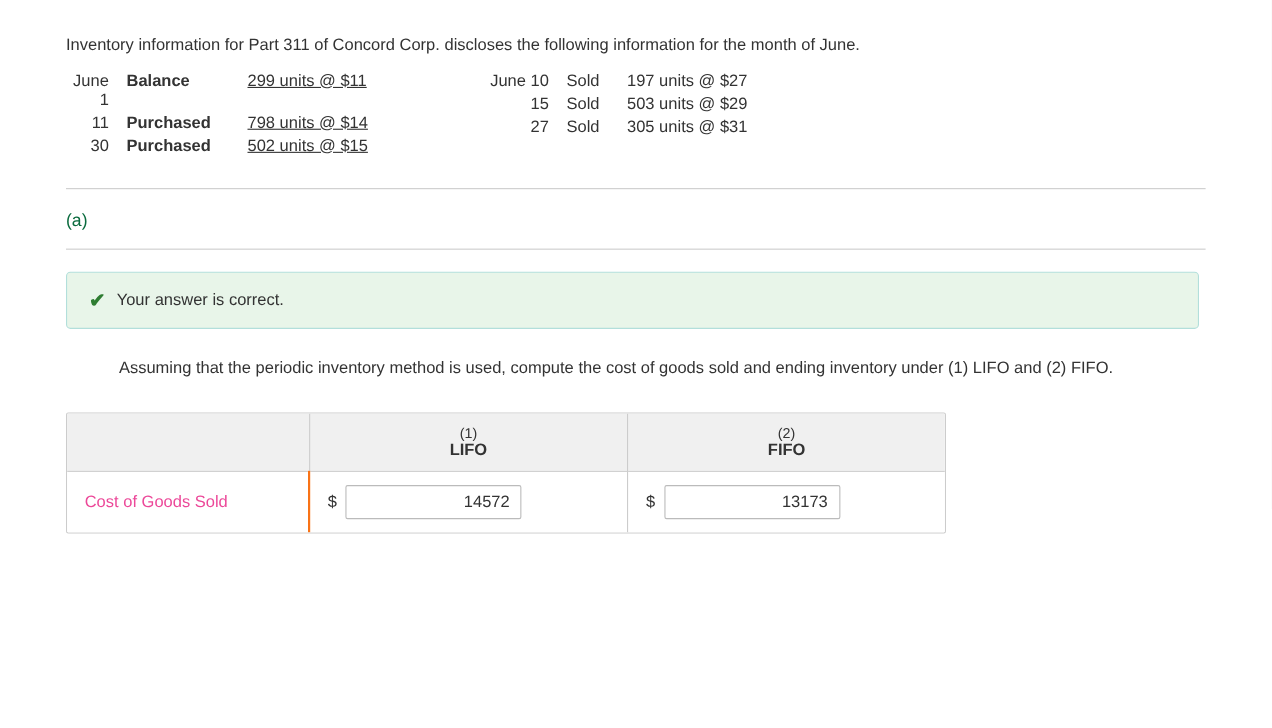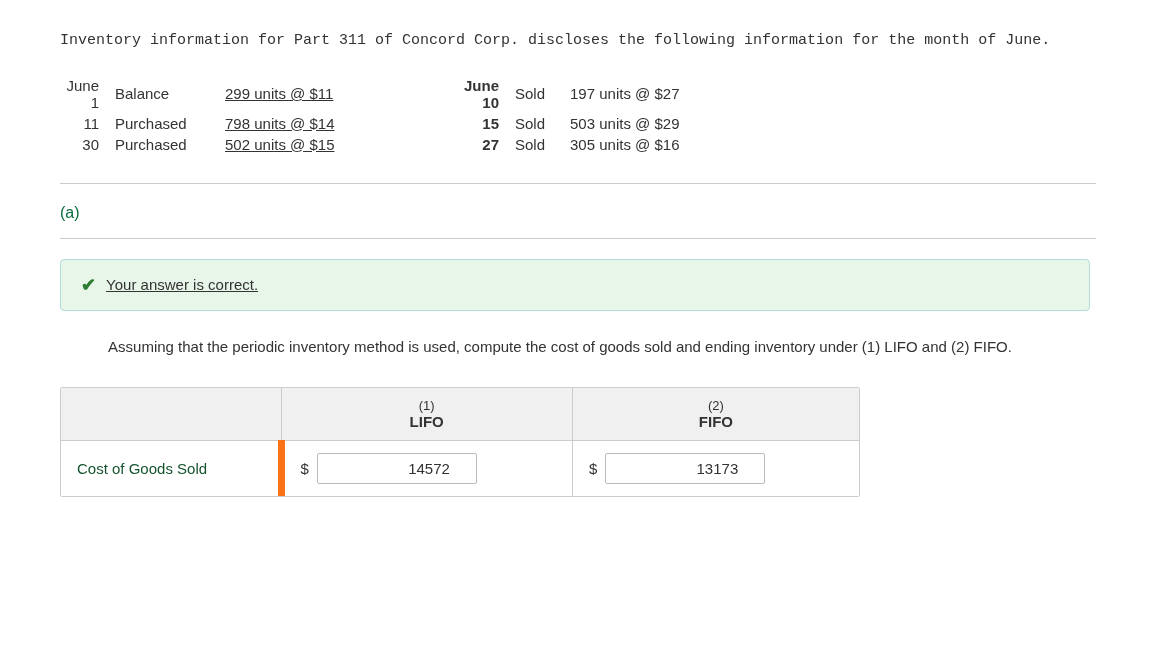--- a/index.html
+++ b/index.html
@@ -19,69 +19,68 @@
 
     .page-container {
       background: #fff;
       padding: 30px 60px 40px 60px;
       min-height: 662px;
     }
 
     .intro-text {
       font-size: 15px;
       color: #333;
-      margin-bottom: 24px;
+      margin-bottom: 12px;
       line-height: 1.5;
-      font-family: Liberation Mono, monospace;
     }
 
     .inventory-table {
       display: flex;
       gap: 60px;
       margin-bottom: 30px;
     }
 
     .inventory-left, .inventory-right {
       display: flex;
       flex-direction: column;
       gap: 4px;
     }
 
     .inventory-row {
       display: flex;
       gap: 0;
-      align-items: center;
+      align-items: flex-start;
     }
 
     .col-date {
       width: 55px;
       text-align: right;
       padding-right: 16px;
       font-size: 15px;
     }
 
     .col-action {
       width: 110px;
       text-align: left;
       font-size: 15px;
+      font-weight: bold;
     }
 
     .col-detail {
       width: 160px;
       text-align: left;
       font-size: 15px;
       text-decoration: underline;
     }
 
     .col-date-right {
       width: 70px;
       text-align: right;
       padding-right: 16px;
       font-size: 15px;
-      font-weight: bold;
     }
 
     .col-action-right {
       width: 55px;
       text-align: left;
       font-size: 15px;
     }
 
     .col-detail-right {
       width: 150px;
@@ -116,21 +115,20 @@
 
     .check-icon {
       color: #2e7d32;
       font-size: 18px;
       font-weight: bold;
     }
 
     .correct-text {
       font-size: 15px;
       color: #333;
-      text-decoration: underline;
     }
 
     .question-text {
       font-size: 15px;
       color: #333;
       line-height: 1.6;
       margin-bottom: 28px;
       max-width: 1000px;
       text-align: center;
     }
@@ -173,35 +171,35 @@
       border-top: 1px solid #ddd;
     }
 
     .answer-table tbody td {
       padding: 12px 16px;
       font-size: 15px;
       vertical-align: middle;
     }
 
     .answer-table tbody td:first-child {
-      border-right: 7px solid #f97316;
+      border-right: 2px solid #f97316;
       font-weight: normal;
-      color: #14532d;
+      color: #ec4899;
     }
 
     .currency-symbol {
       font-size: 15px;
       color: #333;
       flex-shrink: 0;
     }
 
     .answer-input {
       border: 1px solid #bbb;
       border-radius: 2px;
-      padding: 6px 26px;
+      padding: 6px 10px;
       font-size: 15px;
       text-align: right;
       width: 160px;
       background: #fff;
       color: #333;
     }
 
     .td-input-wrap {
       display: flex;
       align-items: center;
@@ -266,21 +264,21 @@
 
       <div class="inventory-row">
         <span class="col-date-right">15</span>
         <span class="col-action-right">Sold</span>
         <span class="col-detail-right">503 units @ $29</span>
       </div>
 
       <div class="inventory-row">
         <span class="col-date-right">27</span>
         <span class="col-action-right">Sold</span>
-        <span class="col-detail-right">305 units @ $16</span>
+        <span class="col-detail-right">305 units @ $31</span>
       </div>
     </div>
   </div>
 
   <hr class="divider">
 
   <div class="section-label">(a)</div>
 
   <hr class="divider">
 

